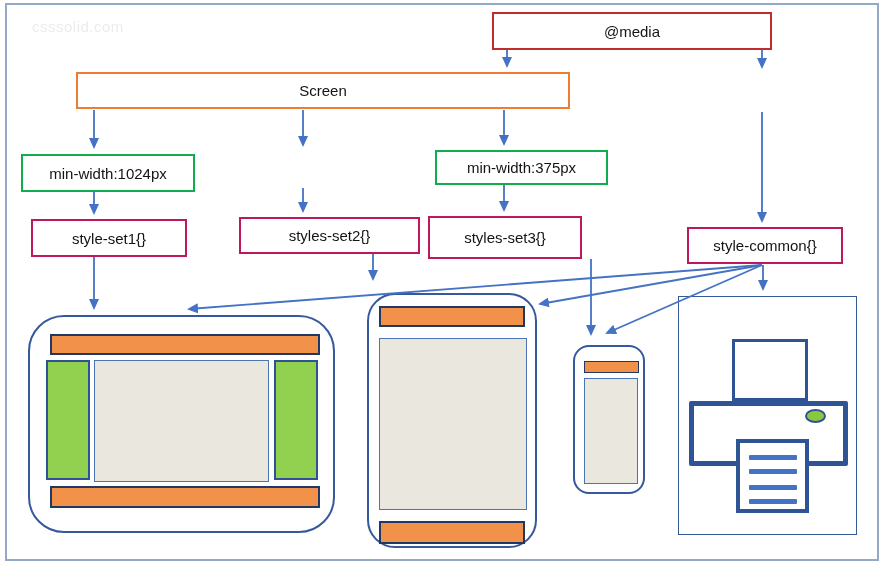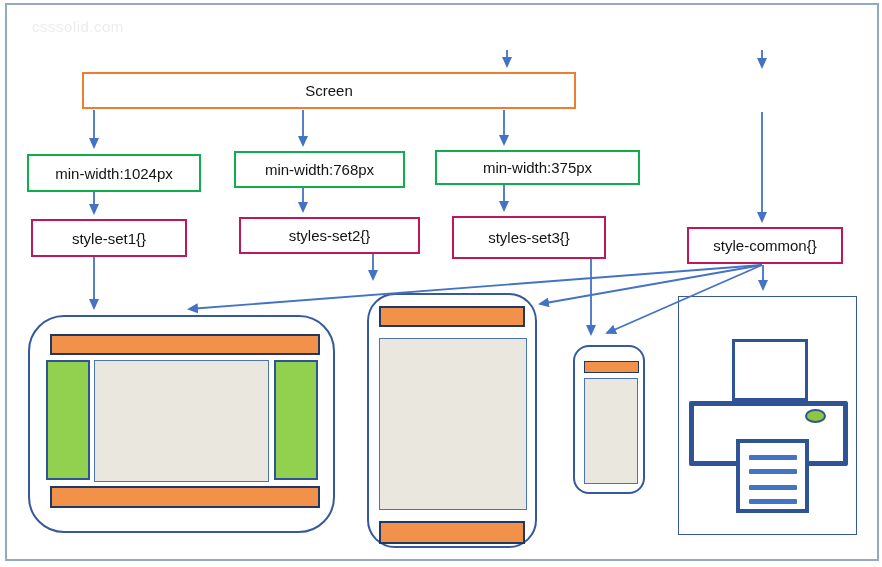--- a/index.html
+++ b/index.html
@@ -36,41 +36,41 @@
   svg.wires{position:absolute;left:0;top:0;pointer-events:none;}
 </style>
 </head>
 <body>
 
 <div id="canvas">
 
   <div class="page-frame"></div>
   <div class="watermark">csssolid.com</div>
 
-  <div class="node b-orange" style="left:76px;top:72px;width:494px;height:37px;margin-left:6px;">
+  <div class="node b-red" style="left:492px;top:12px;width:280px;height:38px;">
+    <span>@media</span>
+  </div>
+  <div class="node b-orange" style="left:76px;top:72px;width:494px;height:37px;">
     <span>Screen</span>
   </div>
 
-  <div class="node b-green" style="left:21px;top:154px;width:174px;height:38px;margin-left:6px;">
+  <div class="node b-green" style="left:21px;top:154px;width:174px;height:38px;">
     <span>min-width:1024px</span>
   </div>
-  <div class="node b-green" style="left:234px;top:151px;width:171px;height:37px;">
-    <span>min-width:768px</span>
-  </div>
-  <div class="node b-green" style="left:435px;top:150px;width:205px;height:35px;">
+  <div class="node b-green" style="left:435px;top:150px;width:173px;height:35px;">
     <span>min-width:375px</span>
   </div>
 
   <div class="node b-blue" style="left:31px;top:219px;width:156px;height:38px;">
     <span>style-set1{}</span>
   </div>
   <div class="node b-blue" style="left:239px;top:217px;width:181px;height:37px;">
     <span>styles-set2{}</span>
   </div>
-  <div class="node b-blue" style="left:452px;top:216px;width:154px;height:43px;">
+  <div class="node b-blue" style="left:428px;top:216px;width:154px;height:43px;">
     <span>styles-set3{}</span>
   </div>
   <div class="node b-blue" style="left:687px;top:227px;width:156px;height:37px;align-items:center;">
     <span>style-common{}</span>
   </div>
 
   <div class="mock round-lg" style="left:28px;top:315px;width:307px;height:218px;">
     <div class="part fill-orange" style="left:20px;top:17px;width:270px;height:21px;"></div>
     <div class="part fill-green" style="left:16px;top:43px;width:44px;height:120px;"></div>
     <div class="part fill-beige" style="left:64px;top:43px;width:175px;height:122px;"></div>

